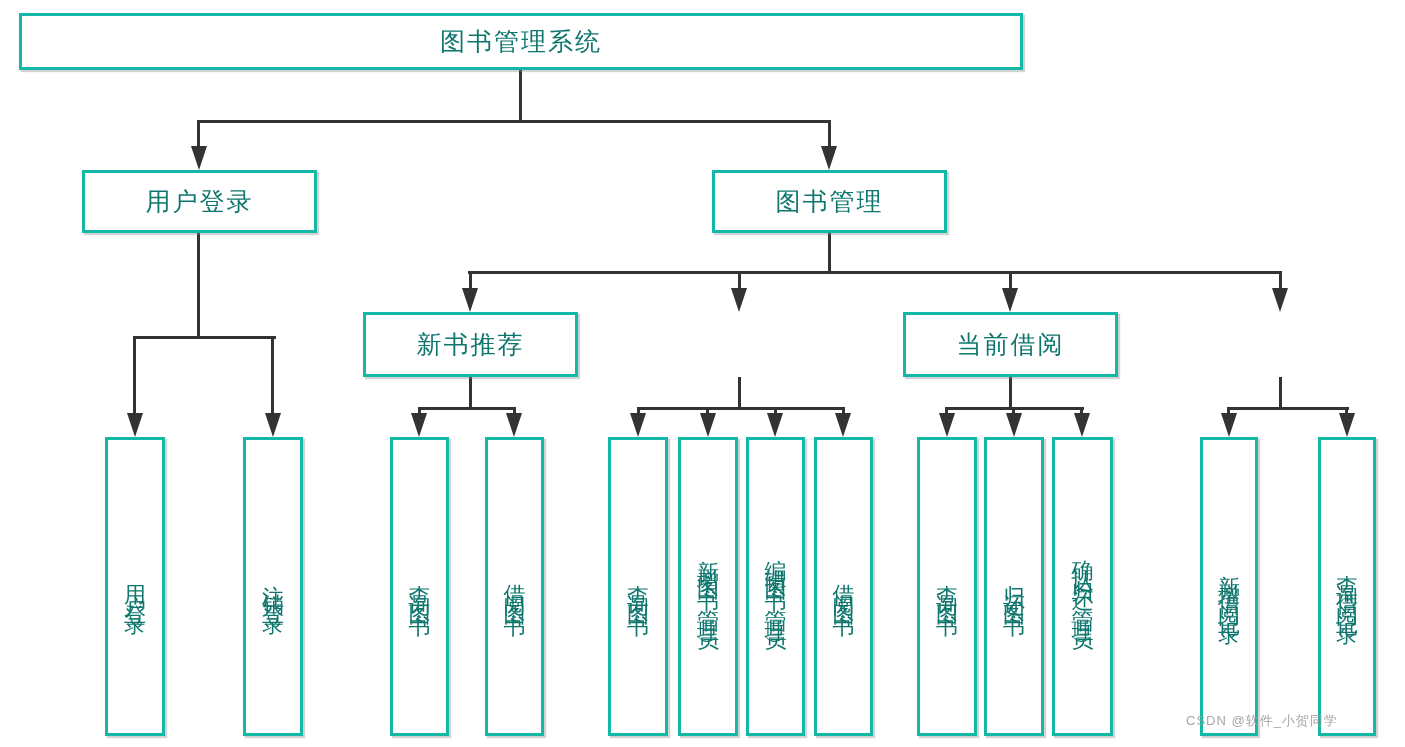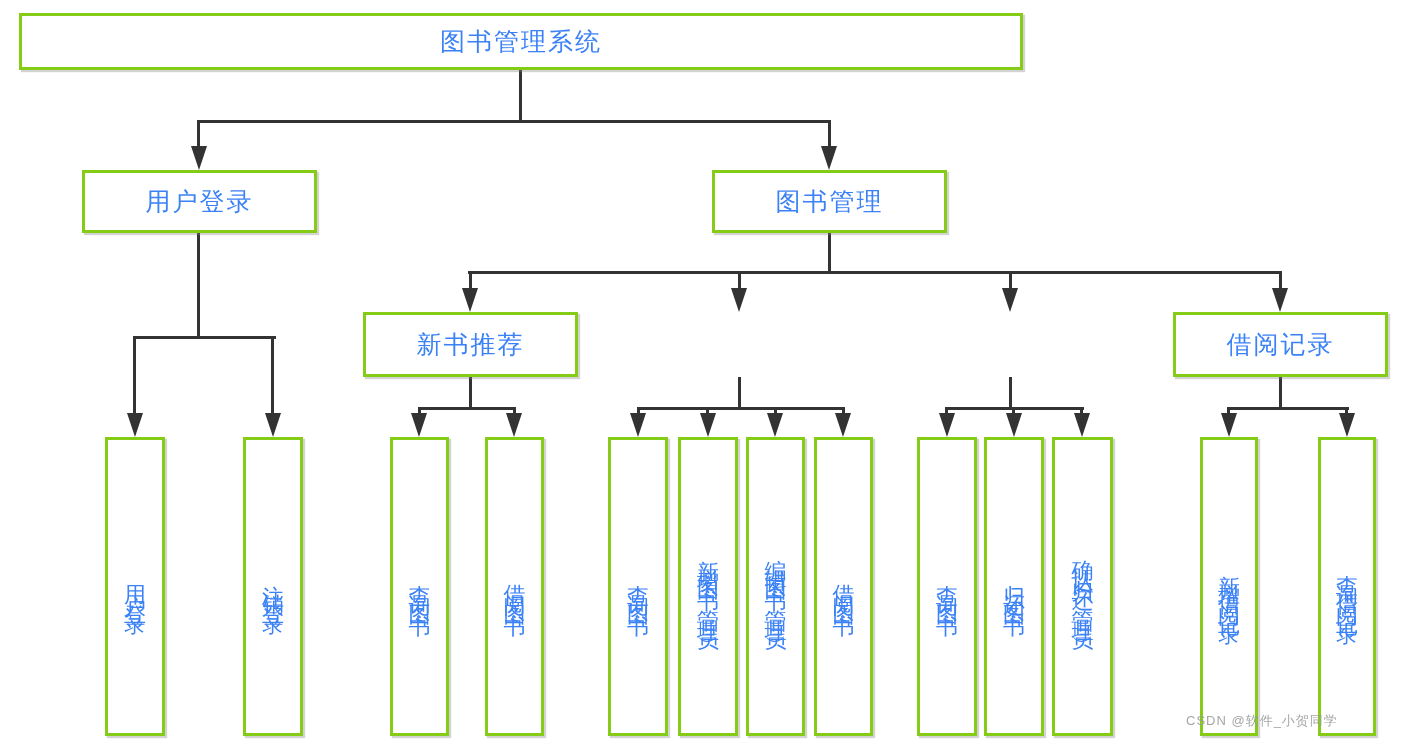--- a/index.html
+++ b/index.html
@@ -3,23 +3,23 @@
 <meta charset="utf-8">
 <style>
   html,body{margin:0;padding:0;background:#f2f2f2;}
   .stage{
     position:relative;width:1405px;height:747px;background:#ffffff;
     font-family:"Liberation Sans","DejaVu Sans",sans-serif;
     overflow:hidden;
   }
   .box{
     position:absolute;box-sizing:border-box;background:#ffffff;
-    border:3px solid #84cc16;
+    border:3px solid #14b8a6;
     display:flex;align-items:center;justify-content:center;
-    color:#3b82f6;
+    color:#0f766e;
     box-shadow:2px 2px 1px rgba(130,130,130,0.35);
     z-index:2;
   }
   .hnode{font-size:25px;letter-spacing:2px;white-space:nowrap;}
   .leaf{
     writing-mode:vertical-rl;text-orientation:mixed;
     font-size:22px;letter-spacing:10px;line-height:1;
   }
   .vline,.hline{position:absolute;background:#333333;z-index:1;}
   .vline{width:3px;}
@@ -41,22 +41,22 @@
 
   <div class="box hnode" style="left:19px;top:13px;width:1004px;height:57px">图书管理系统</div>
 
   <div class="box hnode" style="left:82px;top:170px;width:235px;height:63px">用户登录</div>
 
   <div class="box hnode" style="left:363px;top:312px;width:215px;height:65px">新书推荐</div>
 
   <div class="box hnode" style="left:712px;top:170px;width:235px;height:63px">图书管理</div>
 
 
+  <div class="box hnode" style="left:903px;top:312px;width:215px;height:65px">当前借阅</div>
 
-  <div class="box hnode" style="left:1173px;top:312px;width:215px;height:65px">借阅记录</div>
 
   <div class="box leaf" style="left:105px;top:437px;width:60px;height:299px">用户登录</div>
 
   <div class="box leaf" style="left:243px;top:437px;width:60px;height:299px">注销登录</div>
 
   <div class="box leaf" style="left:390px;top:437px;width:59px;height:299px">查询图书</div>
 
   <div class="box leaf" style="left:485px;top:437px;width:59px;height:299px">借阅图书</div>
 
   <div class="box leaf" style="left:608px;top:437px;width:60px;height:299px">查询图书</div>

